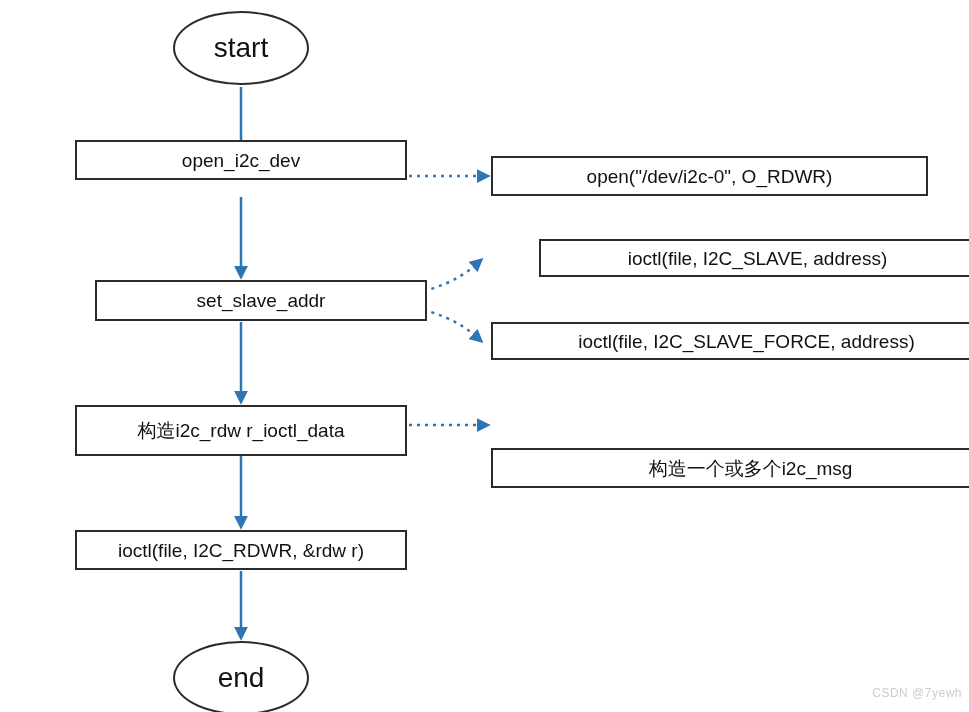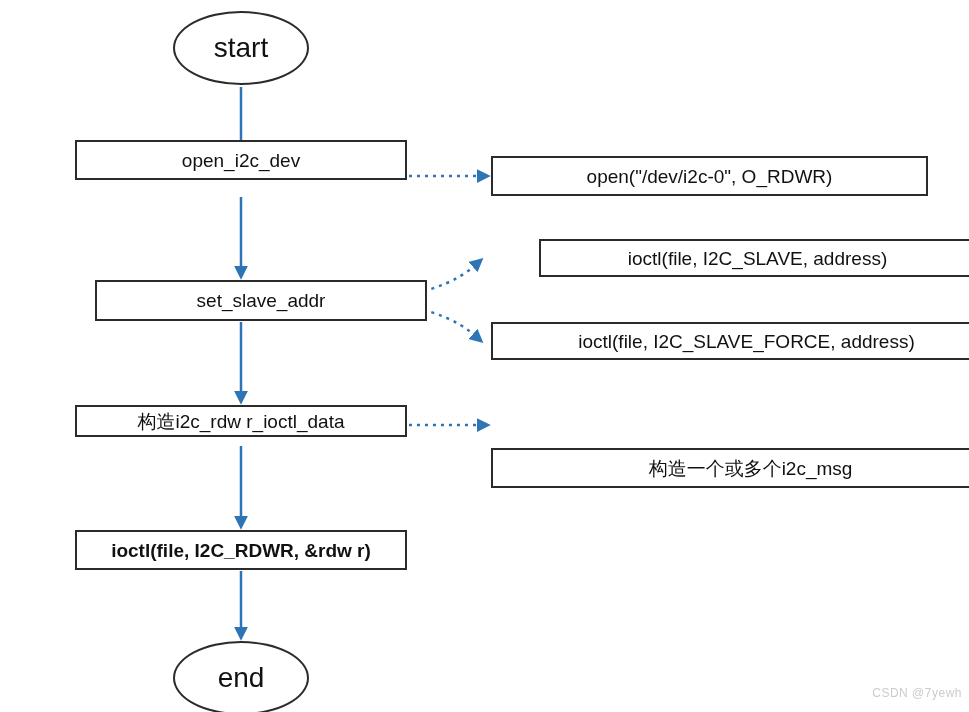--- a/index.html
+++ b/index.html
@@ -77,25 +77,25 @@
   </div>
 
   <div class="node" style="left:75px;top:140px;width:332px;height:40px;">
     <span>open_i2c_dev</span>
   </div>
 
   <div class="node" style="left:75px;top:280px;width:332px;height:41px;margin-left:20px;">
     <span>set_slave_addr</span>
   </div>
 
-  <div class="node" style="left:75px;top:405px;width:332px;height:32px;">
+  <div class="node" style="left:75px;top:405px;width:332px;height:51px;">
     <span>构造i2c_rdw r_ioctl_data</span>
   </div>
 
-  <div class="node" style="left:75px;top:530px;width:332px;height:40px;font-weight:bold;">
+  <div class="node" style="left:75px;top:530px;width:332px;height:40px;">
     <span>ioctl(file, I2C_RDWR, &amp;rdw r)</span>
   </div>
 
   <div class="node" style="left:491px;top:156px;width:437px;height:40px;">
     <span>open("/dev/i2c-0", O_RDWR)</span>
   </div>
 
   <div class="node" style="left:491px;top:239px;width:437px;height:38px;margin-left:48px;">
     <span>ioctl(file, I2C_SLAVE, address)</span>
   </div>

